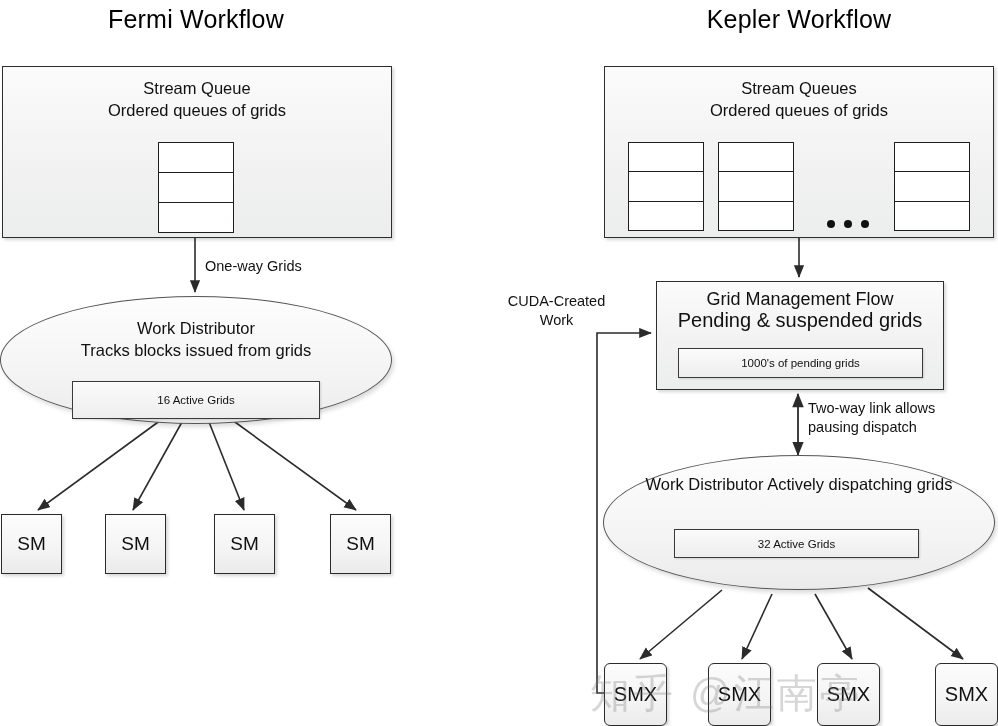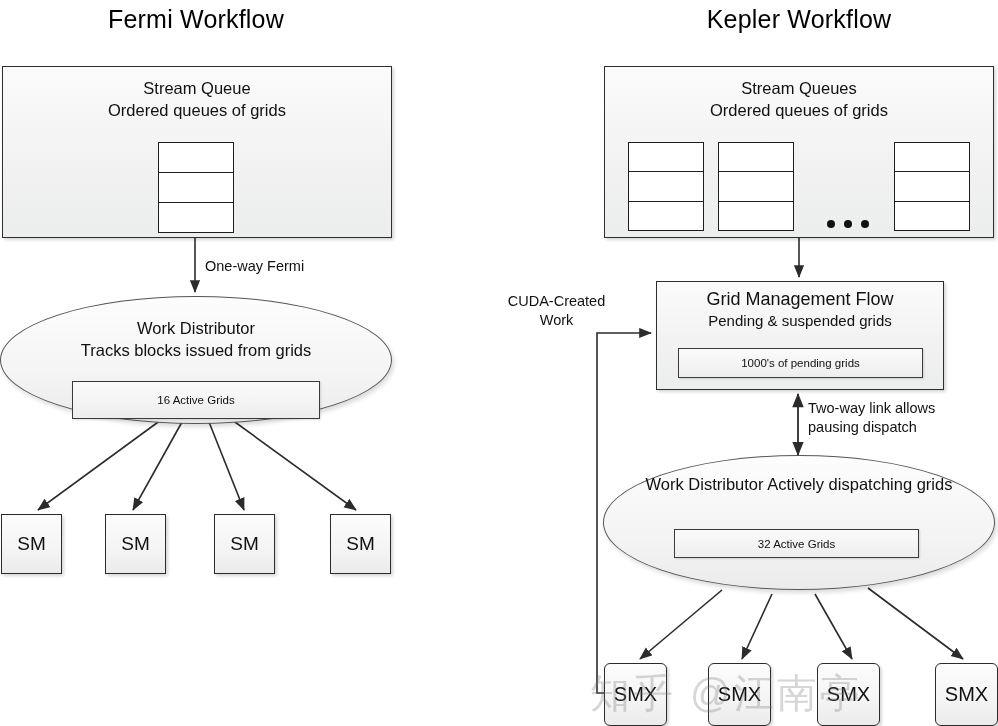--- a/index.html
+++ b/index.html
@@ -210,21 +210,21 @@
       <span>Stream Queue</span>
       <span class="l2">Ordered queues of grids</span>
     </div>
     <div class="queue" style="left:155px; top:75px; width:76px; height:91px;">
       <div class="cell"></div>
       <div class="cell"></div>
       <div class="cell"></div>
     </div>
   </div>
 
-  <div class="edge-label" style="left:205px; top:257px;">One-way Fermi</div>
+  <div class="edge-label" style="left:205px; top:257px;">One-way Grids</div>
 
   <div class="oval" style="left:0px; top:296px; width:392px; height:128px;">
     <div class="oval-head" style="top:20px;">
       <span>Work Distributor</span>
       <span class="l2" style="display:block;">Tracks blocks issued from grids</span>
     </div>
   </div>
   <div class="strip" style="left:72px; top:381px; width:248px; height:38px;">16 Active Grids</div>
 
   <div class="unit" style="left:1px;   top:514px; width:61px; height:60px;">SM</div>
@@ -262,21 +262,21 @@
   </div>
 
   <div class="edge-label center" style="left:489px; top:292px; width:135px;">
     <span>CUDA-Created</span><br>
     <span>Work</span>
   </div>
 
   <div class="panel" style="left:656px; top:281px; width:288px; height:109px;">
     <div class="panel-head" style="top:6px;">
       <span style="font-size:18px;">Grid Management Flow</span>
-      <span class="l2" style="font-size:15px; line-height:21px;">Pending &amp; suspended grids</span>
+      <span class="l2" style="font-size:20px; line-height:21px;">Pending &amp; suspended grids</span>
     </div>
     <div class="strip" style="left:21px; top:66px; width:245px; height:30px;">1000's of pending grids</div>
   </div>
 
   <div class="edge-label" style="left:808px; top:399px;">
     <span>Two-way link allows</span><br>
     <span>pausing dispatch</span>
   </div>
 
   <div class="oval" style="left:603px; top:455px; width:392px; height:135px;">

